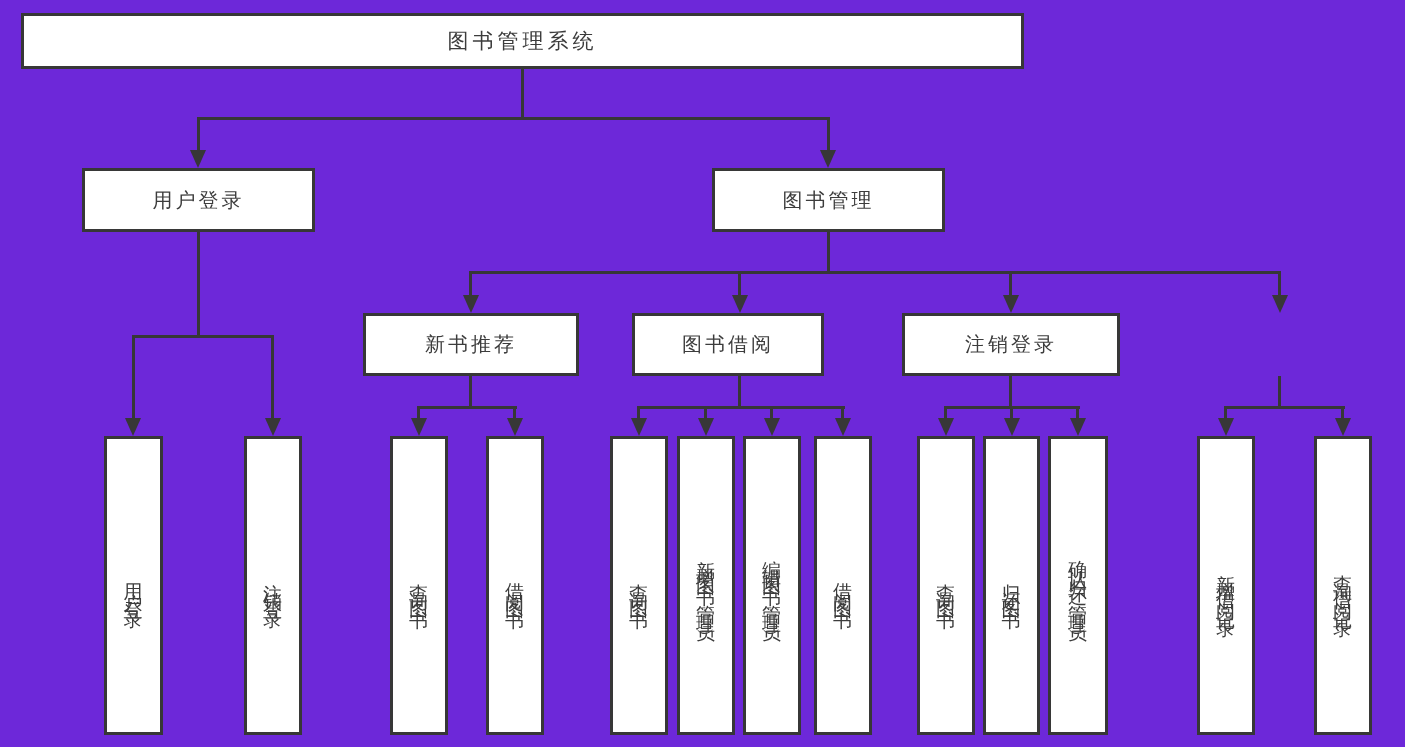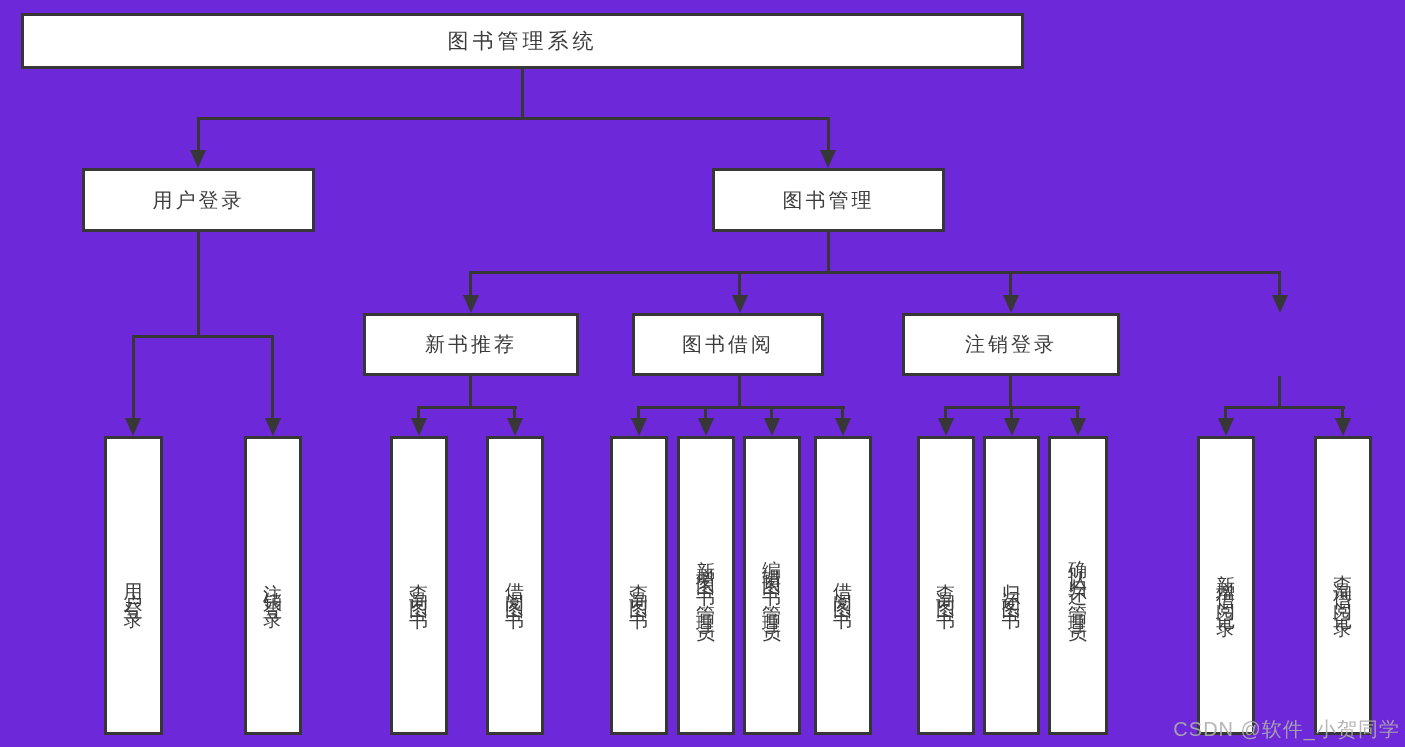--- a/index.html
+++ b/index.html
@@ -177,15 +177,14 @@
     <span class="vtext">确认归还（管理员）</span>
   </div>
 
   <div class="node vnode" style="left:1197px;width:58px">
     <span class="vtext">新增借阅记录</span>
   </div>
   <div class="node vnode" style="left:1314px;width:58px">
     <span class="vtext">查询借阅记录</span>
   </div>
 
-  <div class="watermark">CSDN @软件_小贺同学</div>
 
 </div>
 
 </body></html>

